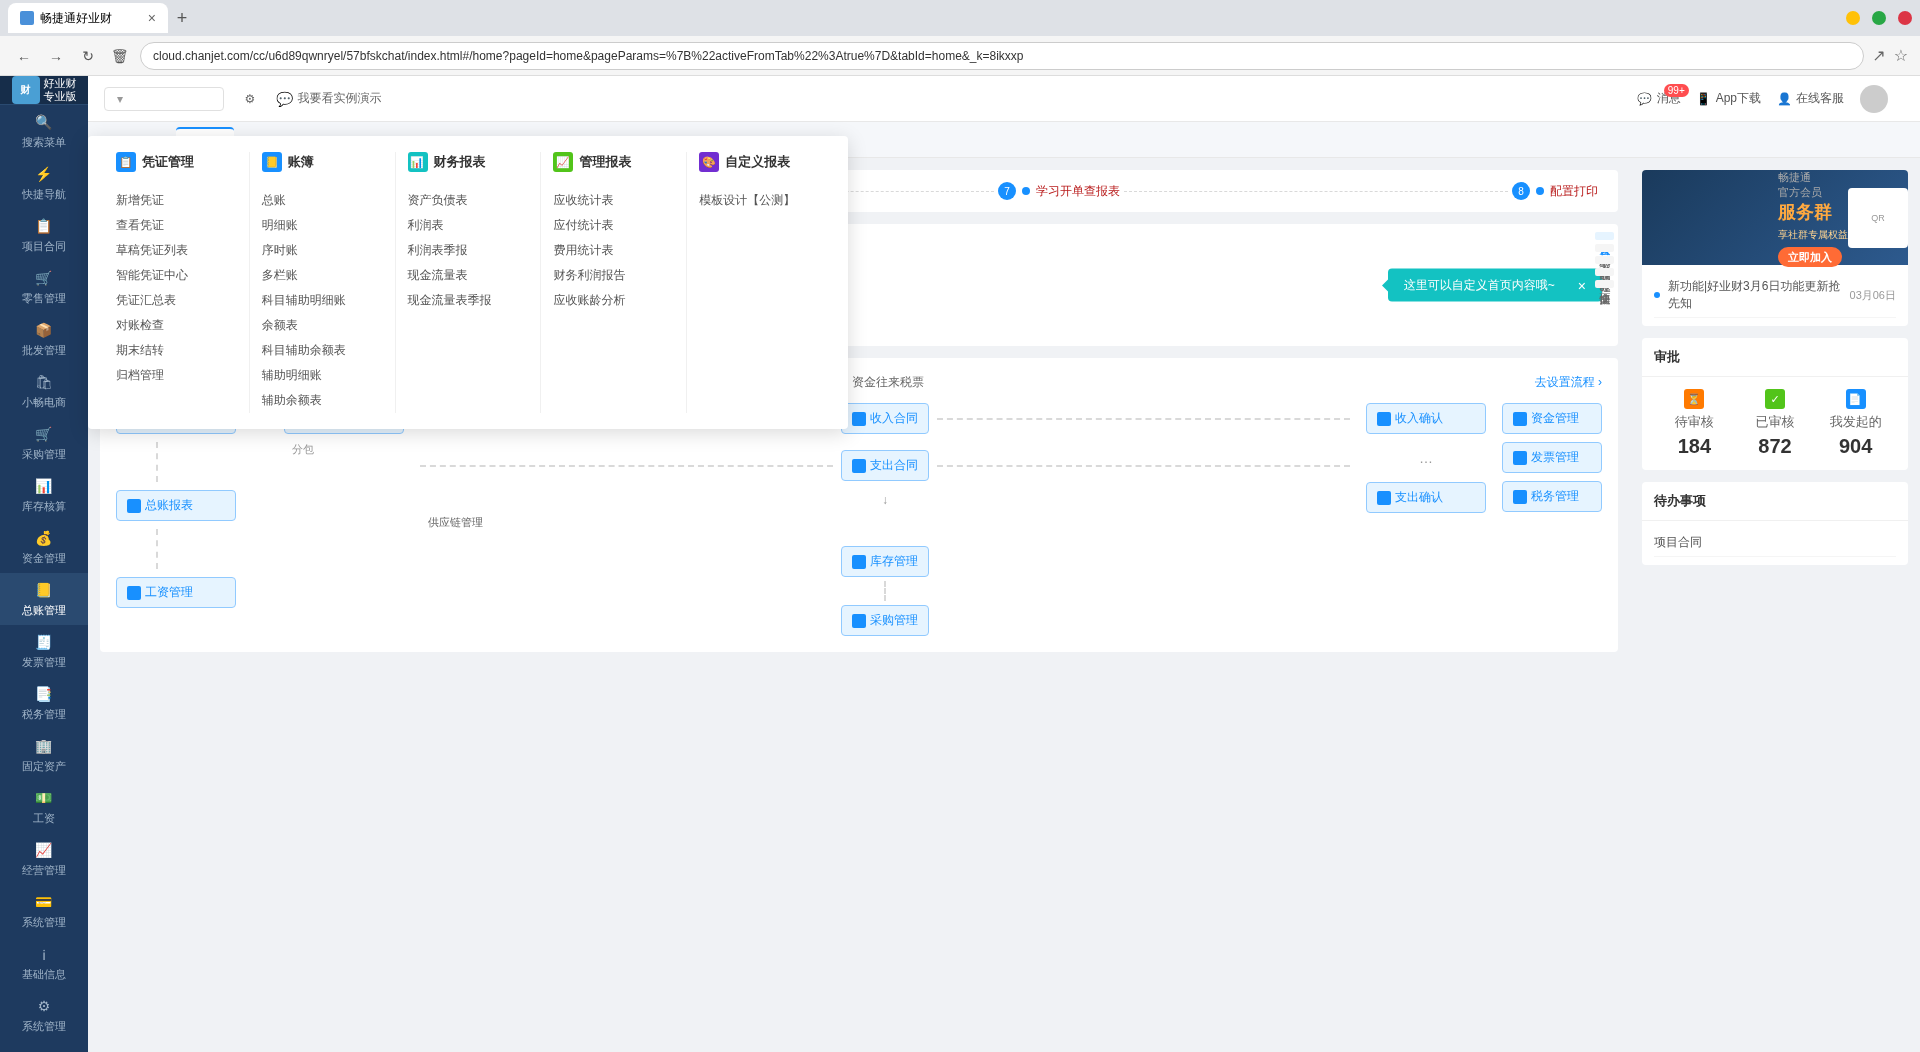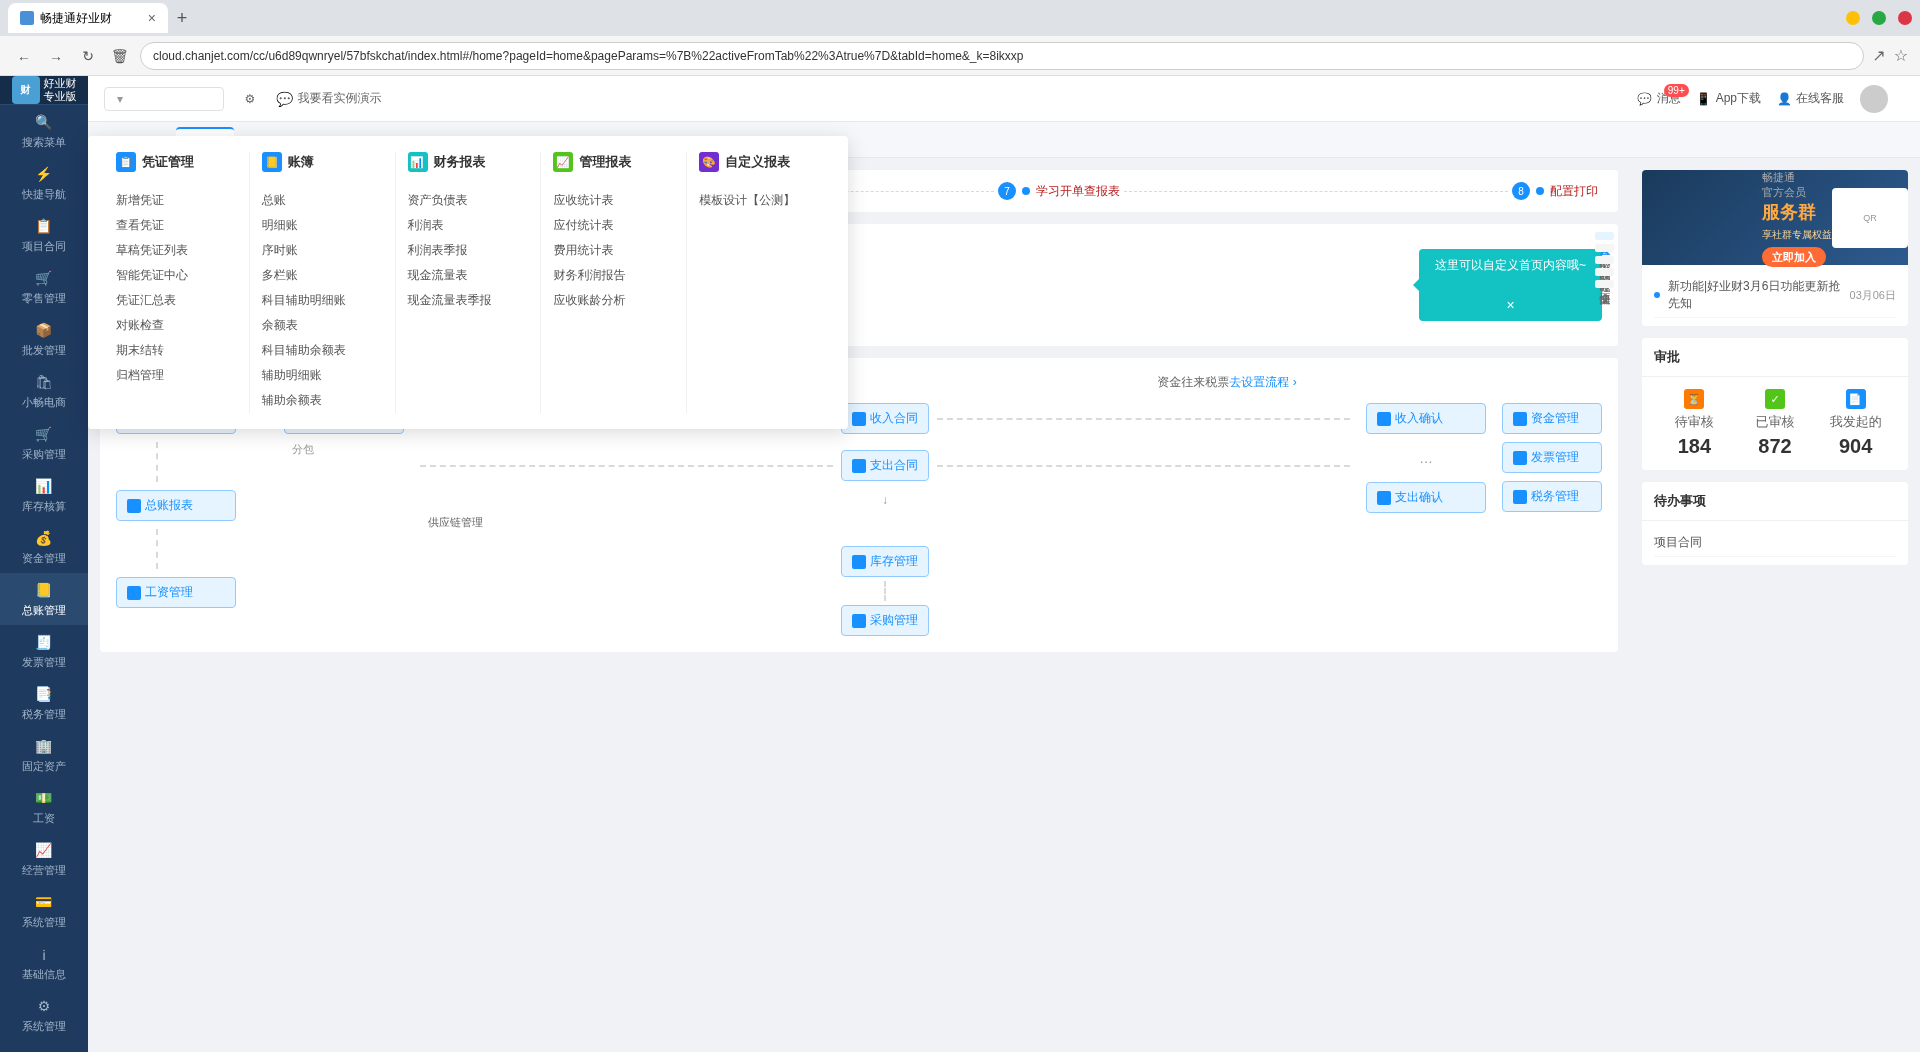--- a/index.html
+++ b/index.html
@@ -82,42 +82,42 @@
     .step-dot { width: 8px; height: 8px; border-radius: 50%; background: #1890ff; }
     .step-text { font-size: 12px; color: #b91c1c; }
     .step-num { width: 18px; height: 18px; border-radius: 50%; background: #1890ff; color: white; display: flex; align-items: center; justify-content: center; font-size: 10px; }
 
     
     .icons-row { background: white; border-radius: 4px; padding: 16px; margin-bottom: 12px; display: flex; gap: 12px; align-items: flex-start; position: relative; }
     .icon-card { width: 80px; height: 90px; display: flex; flex-direction: column; align-items: center; justify-content: center; gap: 8px; cursor: pointer; border-radius: 6px; }
     .icon-box { width: 48px; height: 48px; background: #e8e8e8; border-radius: 8px; display: flex; align-items: center; justify-content: center; color: #999; font-size: 11px; }
     .icon-box.settings-box { background: #f0f0f0; }
     .icon-label { font-size: 11px; color: #666; text-align: center; }
-    .customize-hint { position: absolute; right: 16px; top: 50%; transform: translateY(-50%); background: #13c2c2; color: white; padding: 8px 16px; border-radius: 4px; font-size: 12px; display: flex; align-items: center; gap: 23px; flex-direction: column; }
+    .customize-hint { position: absolute; right: 16px; top: 50%; transform: translateY(-50%); background: #13c2c2; color: white; padding: 8px 16px; border-radius: 4px; font-size: 12px; display: flex; align-items: center; gap: 23px; }
     .hint-close { cursor: pointer; font-size: 14px; }
     .hint-arrow { position: absolute; right: 100%; top: 50%; transform: translateY(-50%); border: 6px solid transparent; border-right-color: #13c2c2; }
 
     
     .flow-area { background: white; border-radius: 4px; padding: 16px; margin-bottom: 12px; }
-    .flow-header { display: flex; justify-content: center; align-items: center; margin-bottom: 12px; }
+    .flow-header { display: flex; justify-content: space-between; align-items: center; margin-bottom: 12px; }
     .go-setup { color: #1890ff; font-size: 12px; cursor: pointer; }
     .flow-box { border: 1px solid #91caff; border-radius: 4px; padding: 6px 10px; display: inline-flex; align-items: center; gap: 4px; font-size: 12px; color: #1890ff; background: #e6f4ff; cursor: pointer; white-space: nowrap; }
     .flow-box-icon { width: 14px; height: 14px; background: #1890ff; border-radius: 2px; }
     .dashed-line { flex: 1; border-top: 2px dashed #d9d9d9; min-width: 60px; }
 
     
     .right-panel { width: 290px; flex-shrink: 0; overflow-y: auto; padding: 12px; display: flex; flex-direction: column; gap: 12px; }
 
     
     .activity-card { background: white; border-radius: 4px; overflow: hidden; }
     .activity-header { padding: 10px 12px; font-size: 13px; font-weight: 600; color: #333; border-bottom: 1px solid #f0f0f0; }
     .activity-banner { background: linear-gradient(135deg, #1a3a5c 0%, #2d5a8e 100%); padding: 0; display: flex; justify-content: flex-end; align-items: center; }
     .banner-left { color: white; }
     .banner-title { font-size: 18px; font-weight: bold; color: #ffa940; }
-    .banner-qr { width: 76px; height: 60px; background: white; border-radius: 4px; display: flex; align-items: center; justify-content: center; font-size: 10px; color: #999; }
+    .banner-qr { width: 60px; height: 60px; background: white; border-radius: 4px; display: flex; align-items: center; justify-content: center; font-size: 10px; color: #999; }
     .activity-items { padding: 8px 12px; }
     .activity-item { display: flex; align-items: center; gap: 8px; padding: 5px 0; border-bottom: 1px solid #f5f5f5; }
     .activity-dot { width: 6px; height: 6px; border-radius: 50%; background: #1890ff; flex-shrink: 0; }
     .activity-text { font-size: 12px; color: #555; flex: 1; }
     .activity-date { font-size: 11px; color: #999; }
 
     
     .approval-card { background: white; border-radius: 4px; }
     .approval-header { padding: 10px 12px; font-size: 13px; font-weight: 600; color: #333; border-bottom: 1px solid #f0f0f0; }
     .approval-stats { display: flex; padding: 12px; gap: 0; }

